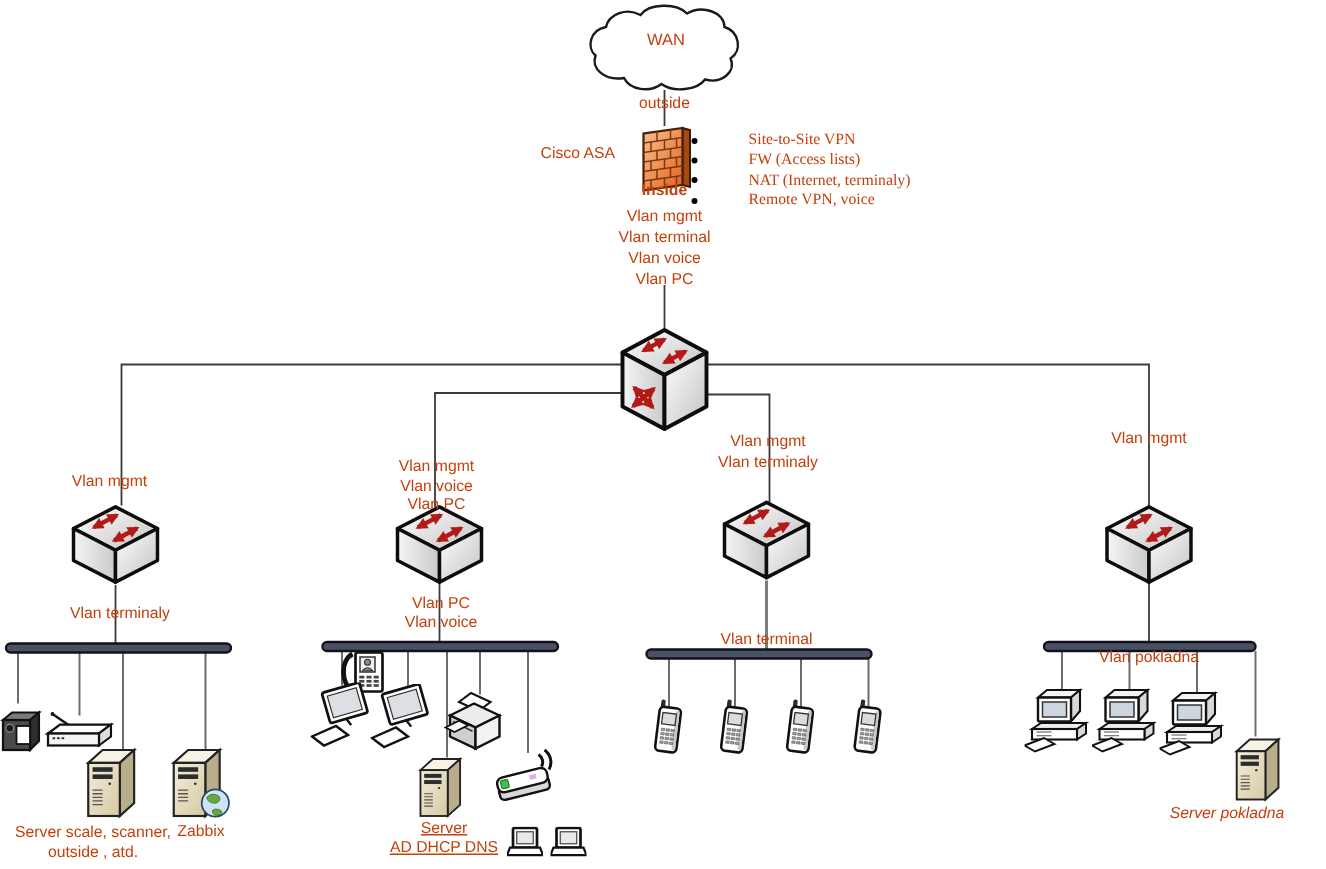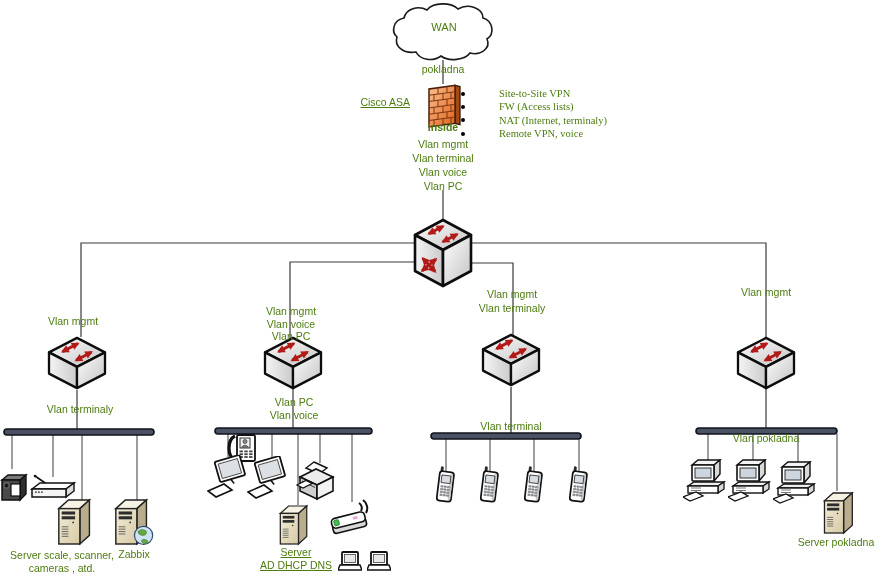--- a/index.html
+++ b/index.html
@@ -1,24 +1,24 @@
 <!DOCTYPE html>
 <html><head>
 <meta charset="utf-8">
 <style>
   html,body{margin:0;padding:0;background:#fff;}
   .canvas{position:relative;width:884px;height:579px;background:#fff;overflow:hidden;
-          font-family:"Liberation Sans",sans-serif;color:#4d7c0f;}
+          font-family:"Liberation Sans",sans-serif;color:#c2410c;}
   .wires{position:absolute;left:0;top:0;}
   .icon{position:absolute;}
   .lbl{position:absolute;font-size:10.5px;line-height:13px;text-align:center;
        transform:translateX(-50%);white-space:nowrap;}
   .lh14{line-height:14px;}
   .lh12{line-height:12.5px;}
-  .r{transform:translateX(-100%);text-align:right;text-decoration:underline;}
+  .r{transform:translateX(-100%);text-align:right;}
   .feat{position:absolute;left:461px;top:87px;}
   .feat .row{display:flex;align-items:flex-start;height:13.4px;}
   .feat .dot{width:4px;height:4px;border-radius:50%;background:#000;margin-top:4.5px;flex:none;}
   .feat .txt{margin-left:34px;font-size:10.5px;line-height:13.4px;white-space:nowrap;font-family:Liberation Serif, serif;}
   .defs-svg{position:absolute;width:0;height:0;}
 </style>
 </head>
 <body>
 
 <div class="canvas">
@@ -84,21 +84,21 @@
       <rect x="215" y="428" width="157" height="6" rx="3"></rect>
       <rect x="431" y="433" width="150" height="6" rx="3"></rect>
       <rect x="696" y="428" width="141" height="6" rx="3"></rect>
     </g>
   </svg>
 
   <svg class="icon" style="left:389px;top:2px;" width="108" height="62" viewBox="0 0 108 62">
     <path d="M27,50 C14,52 5,44 8,35 C2,30 4,18 15,16 C17,7 29,3 38,8 C44,0 62,0 69,7 C79,1 94,6 94,16 C104,19 106,32 98,37 C102,46 92,54 81,51 C76,58 60,60 52,54 C44,60 31,58 27,50 Z" fill="#ffffff" stroke="#1a1a1a" stroke-width="1.6"></path>
   </svg>
   <div class="lbl" style="left:444px;top:21px;font-size:11px;">WAN</div>
-  <div class="lbl" style="left:443px;top:63px;">pokladna</div>
+  <div class="lbl" style="left:443px;top:63px;">outside</div>
 
   <svg class="icon" style="left:424px;top:80px;" width="40" height="52" viewBox="0 0 40 52">
     <g transform="translate(5,9) skewY(-8)">
       <polygon points="26,0 31,2 31,40 26,38" fill="#a34a12" stroke="#3c1a05" stroke-width="1.3"></polygon>
       <rect x="0" y="0" width="26" height="38" fill="url(#gBrick)" stroke="#4a2008" stroke-width="1.5"></rect>
       <path d="M0,6.3 H26 M0,12.6 H26 M0,19 H26 M0,25.3 H26 M0,31.6 H26" stroke="#7c3610" stroke-width="1" fill="none"></path>
       <path d="M9,0 V6.3 M18,0 V6.3 M5,6.3 V12.6 M14,6.3 V12.6 M22,6.3 V12.6 M9,12.6 V19 M18,12.6 V19 M5,19 V25.3 M14,19 V25.3 M22,19 V25.3 M9,25.3 V31.6 M18,25.3 V31.6 M5,31.6 V38 M14,31.6 V38 M22,31.6 V38" stroke="#7c3610" stroke-width="1" fill="none"></path>
     </g>
   </svg>
   <div class="lbl r" style="left:410px;top:96px;">Cisco ASA</div>
@@ -272,21 +272,21 @@
     <circle cx="19" cy="26.5" r="0.9" fill="#2c2c2c"></circle>
     <path d="M7,31 h7 M7,33.5 h7 M7,36 h7 M7,38.5 h7" stroke="#555" stroke-width="0.9" fill="none"></path>
     <g>
       <circle cx="33" cy="40" r="9.5" fill="#cfe3f4" stroke="#2a4a66" stroke-width="1.2"></circle>
       <path d="M27,36 q3,-3 6,-2 q4,1 3,4 q-1,2.5 -4.5,2 q-4,-0.5 -4.5,-4 z" fill="#63a93f" stroke="#2f6b1f" stroke-width="0.5"></path>
       <path d="M31,45 q2,-1.5 4.5,-0.5 q3,1 1.5,3 q-2,1.8 -4.5,0.8 q-2,-1.5 -1.5,-3.3 z" fill="#63a93f" stroke="#2f6b1f" stroke-width="0.5"></path>
     </g>
   </svg>
   <div class="lbl" style="left:62px;top:549px;">
     <div>Server scale, scanner,</div>
-    <div>cameras , atd.</div>
+    <div>outside , atd.</div>
   </div>
   <div class="lbl" style="left:134px;top:548px;">Zabbix</div>
 
   <svg class="icon" style="left:225px;top:433px;" width="34" height="30" viewBox="0 0 34 30">
     <path d="M10,3 C2,7 2,23 10,27" fill="none" stroke="#111" stroke-width="3.2"></path>
     <rect x="12" y="2" width="18" height="26" rx="1.5" fill="#fff" stroke="#111" stroke-width="1.8"></rect>
     <rect x="15" y="5" width="10" height="10" fill="#f0f0f0" stroke="#333" stroke-width="1"></rect>
     <circle cx="20" cy="8.5" r="2" fill="#8a8a8a" stroke="#333" stroke-width="0.7"></circle>
     <path d="M16.5,14.2 q3.5,-4 7,0 z" fill="#8a8a8a" stroke="#333" stroke-width="0.7"></path>
     <g fill="#444">
@@ -482,15 +482,15 @@
   </svg>
   <svg class="icon" style="left:821px;top:489px;" width="40" height="48" viewBox="0 0 46 52">
     <polygon points="4,12 14,3 36,3 26,12" fill="#f7f3e4" stroke="#222" stroke-width="1.5"></polygon>
     <polygon points="26,12 36,3 36,40 26,49" fill="#b9ad8c" stroke="#222" stroke-width="1.5"></polygon>
     <rect x="4" y="12" width="22" height="37" fill="url(#gTan)" stroke="#222" stroke-width="1.5"></rect>
     <rect x="7" y="15" width="14" height="3.2" fill="#2c2c2c"></rect>
     <rect x="7" y="20" width="14" height="3.2" fill="#2c2c2c"></rect>
     <circle cx="19" cy="26.5" r="0.9" fill="#2c2c2c"></circle>
     <path d="M7,31 h7 M7,33.5 h7 M7,36 h7 M7,38.5 h7 M7,41 h7" stroke="#555" stroke-width="0.9" fill="none"></path>
   </svg>
-  <div class="lbl" style="left:836px;top:536px;">Server pokladna</div>
+  <div class="lbl" style="left:818px;top:536px;font-style:italic;">Server pokladna</div>
 
 </div>
 
 </body></html>

